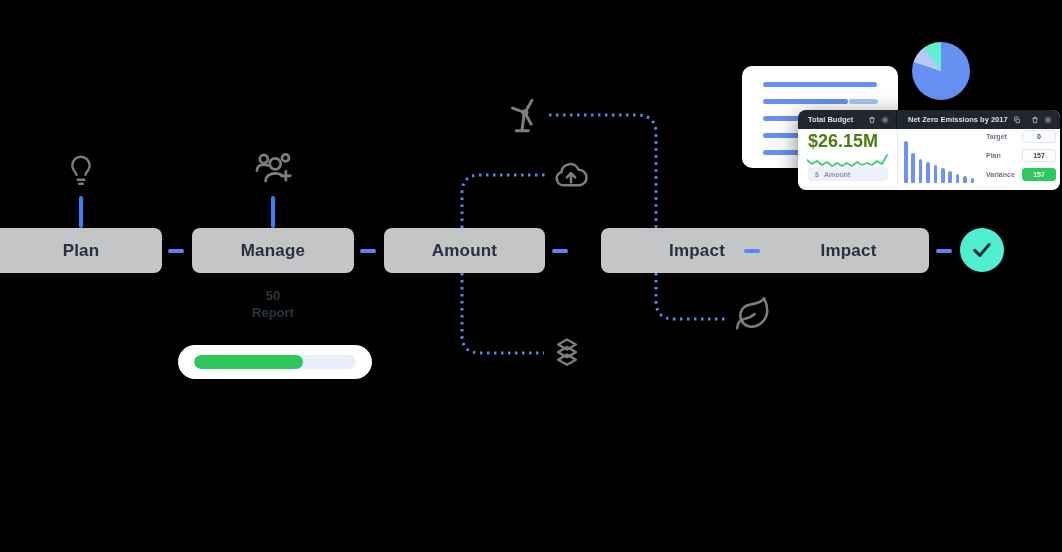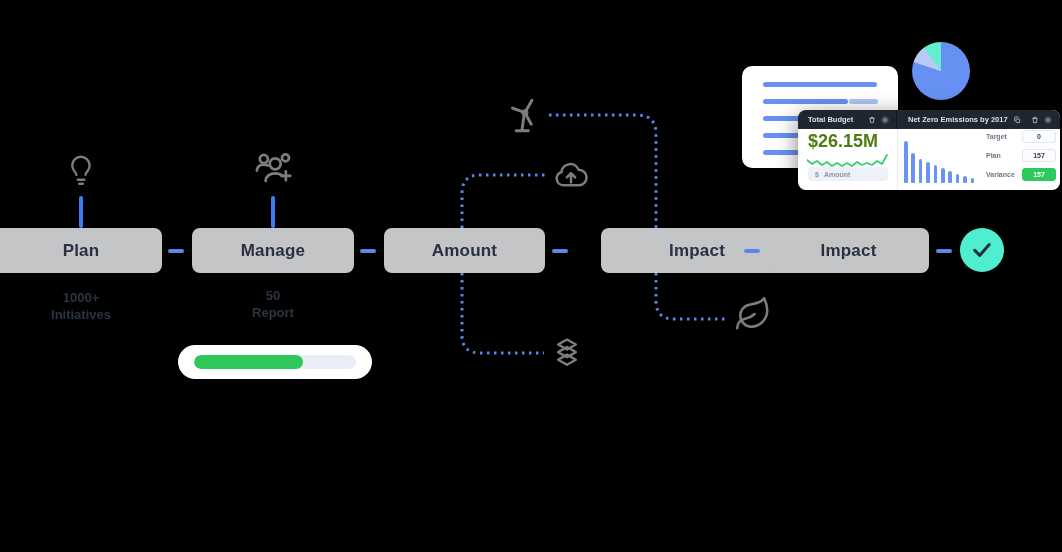--- a/index.html
+++ b/index.html
@@ -158,24 +158,20 @@
     <span>Impact</span>
   </div>
   <div class="dash" style="left:936px;"></div>
 
   <div class="check-circle">
     <svg width="22" height="18" viewBox="0 0 24 20">
       <path d="M4 10.5 9.5 16 20 4" fill="none" stroke="#243040" stroke-width="3.4" stroke-linecap="round" stroke-linejoin="round"></path>
     </svg>
   </div>
 
-  <div class="stat" style="left:16px;top:289px;">
-    <div>1000+</div>
-    <div>Initiatives</div>
-  </div>
   <div class="stat" style="left:208px;top:287px;">
     <div>50</div>
     <div>Report</div>
   </div>
 
   <div class="progress-wrap">
     <div class="progress-track">
       <div class="progress-fill" id="progress-fill" style="width: 67%;"></div>
     </div>
   </div>

